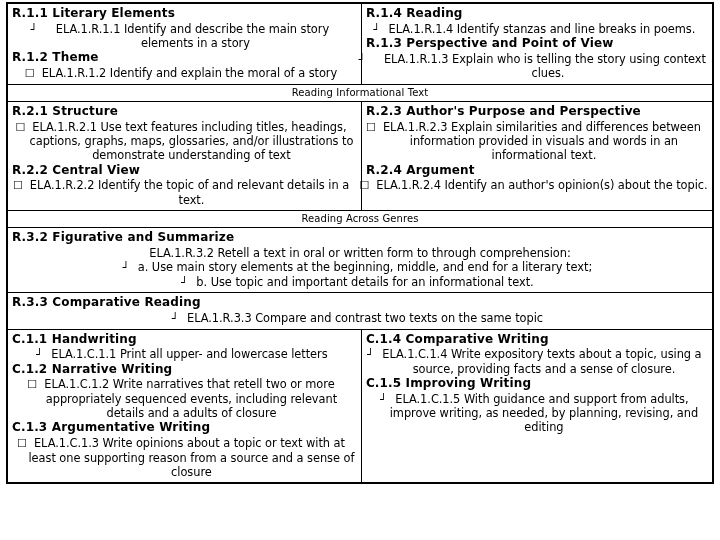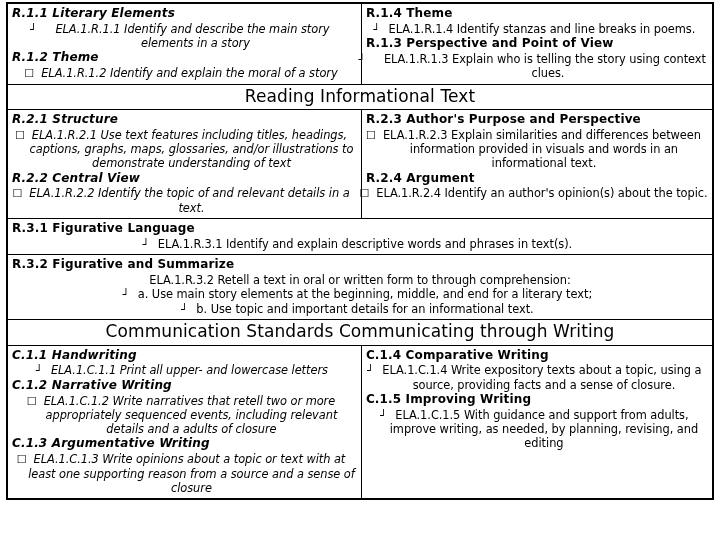--- a/index.html
+++ b/index.html
@@ -26,26 +26,26 @@
   table.std {
     border-collapse: collapse;
     width: 100%;
     table-layout: fixed;
   }
   table.std td {
     border: 1px solid #000;
     vertical-align: top;
     padding: 2px 4px 3px 4px;
   }
-  td.col-left  { width: 50.2%; font-style: italic; }
+  td.col-left  { width: 50.2%; }
   td.col-right { width: 49.8%; }
 
   .sec-head {
     text-align: center;
-    font-size: 17px;
+    font-size: 10px;
     letter-spacing: .1px;
     padding: 3px 4px 4px 4px;
     line-height: 1.15;
   }
   .strand {
     font-weight: bold;
     font-size: 12px;
     line-height: 1.3;
     letter-spacing: .15px;
     margin: 0;
@@ -91,21 +91,21 @@
   <table class="std">
     <tbody id="table-body">
         <tr>
           <td class="col-left">
             <p class="strand">R.1.1 Literary Elements</p>
             <p class="bench wide"><span class="cb partial">┘</span><span class="gap"></span><span>ELA.1.R.1.1 Identify and describe the main story elements in a story</span></p>
             <p class="strand">R.1.2 Theme</p>
             <p class="bench sub"><span class="cb">☐</span><span>ELA.1.R.1.2 Identify and explain the moral of a story</span></p>
           </td>
           <td class="col-right">
-            <p class="strand">R.1.4 Theme</p>
+            <p class="strand">R.1.4 Reading</p>
             <p class="bench sub"><span class="cb partial">┘</span><span>ELA.1.R.1.4  Identify stanzas and line breaks in poems.</span></p>
             <p class="strand">R.1.3 Perspective and Point of View</p>
             <p class="bench wide"><span class="cb partial">┘</span><span class="gap"></span><span>ELA.1.R.1.3 Explain who is telling the story using context clues.</span></p>
           </td>
         </tr>
         <tr>
           <td colspan="2" class="sec-head">Reading Informational Text</td>
         </tr>
         <tr>
           <td class="col-left">
@@ -115,35 +115,35 @@
             <p class="bench sub"><span class="cb">☐</span><span>ELA.1.R.2.2 Identify the topic of and relevant details in a text.</span></p>
           </td>
           <td class="col-right">
             <p class="strand">R.2.3 Author's Purpose and Perspective</p>
             <p class="bench sub"><span class="cb">☐</span><span>ELA.1.R.2.3 Explain similarities and differences between information provided in visuals and words in an informational text.</span></p>
             <p class="strand">R.2.4 Argument</p>
             <p class="bench sub"><span class="cb">☐</span><span>ELA.1.R.2.4 Identify an author's opinion(s) about the topic.</span></p>
           </td>
         </tr>
         <tr>
-          <td colspan="2">
-            <p class="strand">R.3.1 Figurative Language</p>
-            <p class="bench sub"><span class="cb partial">┘</span><span>ELA.1.R.3.1 Identify and explain descriptive words and phrases in text(s).</span></p>
-          </td>
+          <td colspan="2" class="sec-head">Reading Across Genres</td>
         </tr>
         <tr>
           <td colspan="2">
             <p class="strand">R.3.2 Figurative and Summarize</p>
             <p class="bench noindent">ELA.1.R.3.2 Retell a text in oral or written form to through comprehension:</p>
             <p class="bench sub"><span class="cb partial">┘</span><span>a. Use main story elements at the beginning, middle, and end for a literary text;</span></p>
             <p class="bench sub"><span class="cb partial">┘</span><span>b. Use topic and important details for an informational text.</span></p>
           </td>
         </tr>
         <tr>
-          <td colspan="2" class="sec-head">Communication Standards Communicating through Writing</td>
+          <td colspan="2">
+            <p class="strand">R.3.3 Comparative Reading</p>
+            <p class="bench sub"><span class="cb partial">┘</span><span>ELA.1.R.3.3 Compare and contrast two texts on the same topic</span></p>
+          </td>
         </tr>
         <tr>
           <td class="col-left">
             <p class="strand">C.1.1 Handwriting</p>
             <p class="bench sub"><span class="cb partial">┘</span><span>ELA.1.C.1.1 Print all upper- and lowercase letters</span></p>
             <p class="strand">C.1.2 Narrative Writing</p>
             <p class="bench sub"><span class="cb">☐</span><span>ELA.1.C.1.2 Write narratives that retell two or more appropriately sequenced events, including relevant details and a adults of closure</span></p>
             <p class="strand">C.1.3 Argumentative Writing</p>
             <p class="bench sub"><span class="cb">☐</span><span>ELA.1.C.1.3 Write opinions about a topic or text with at least one supporting reason from a source and a sense of closure</span></p>
           </td>

